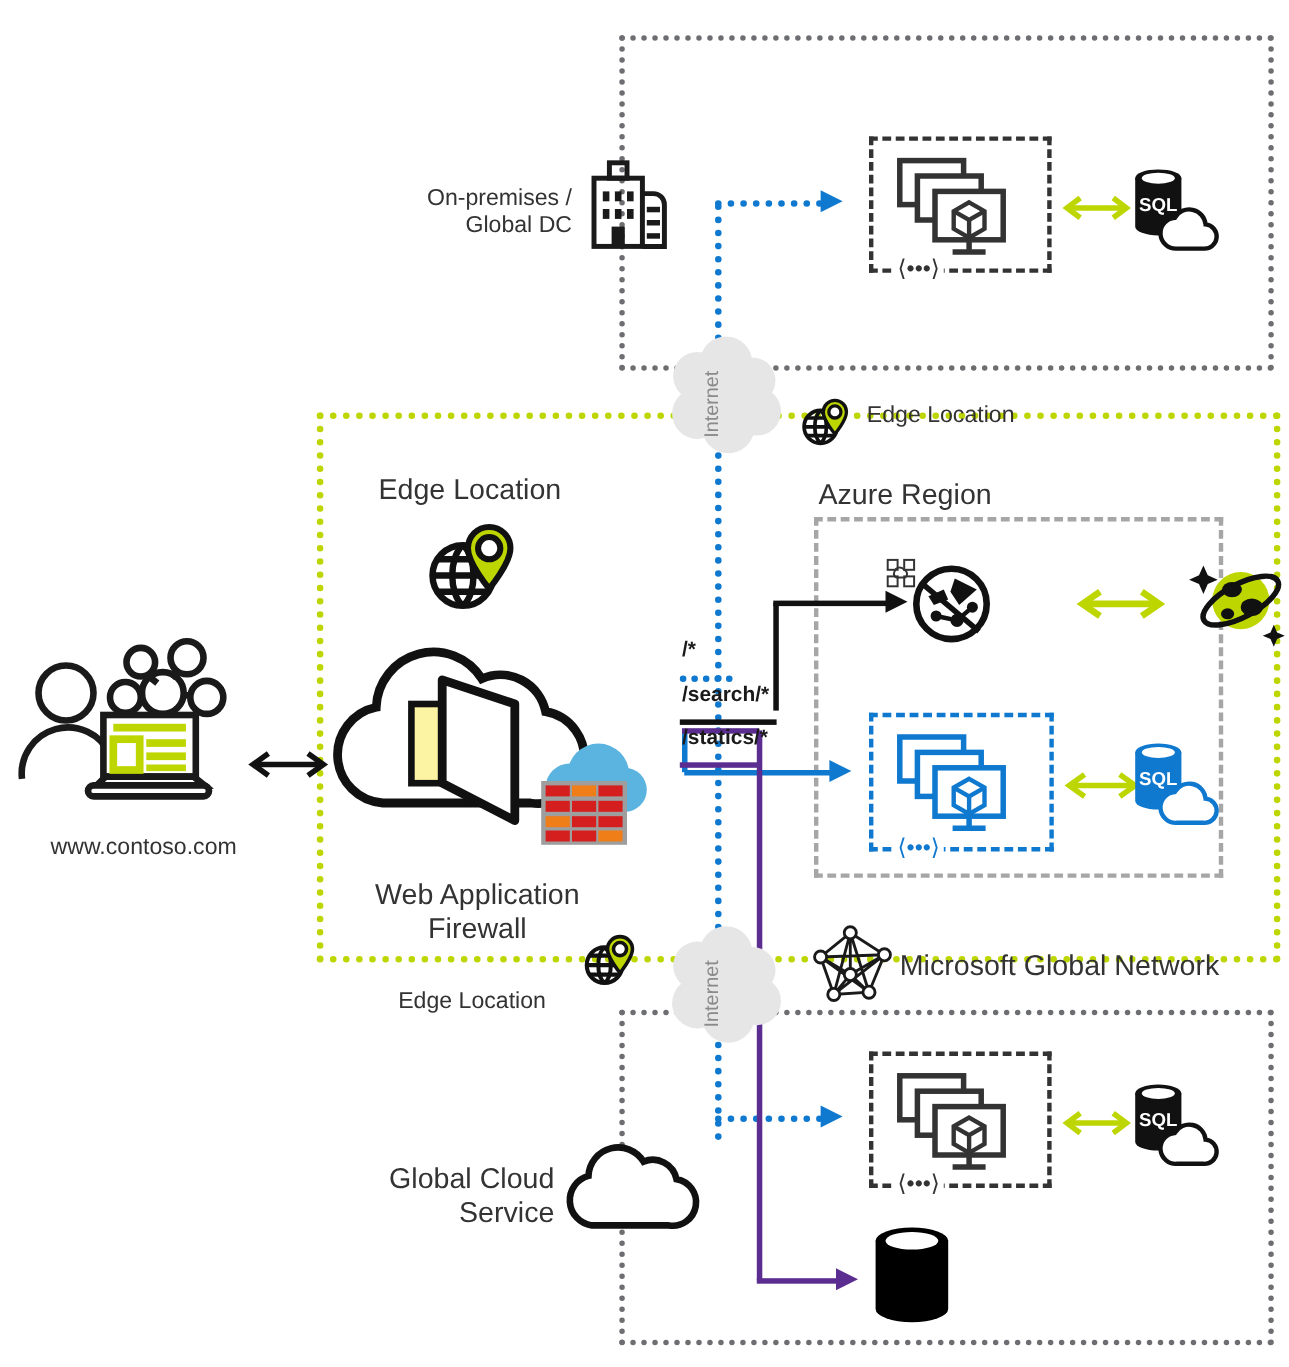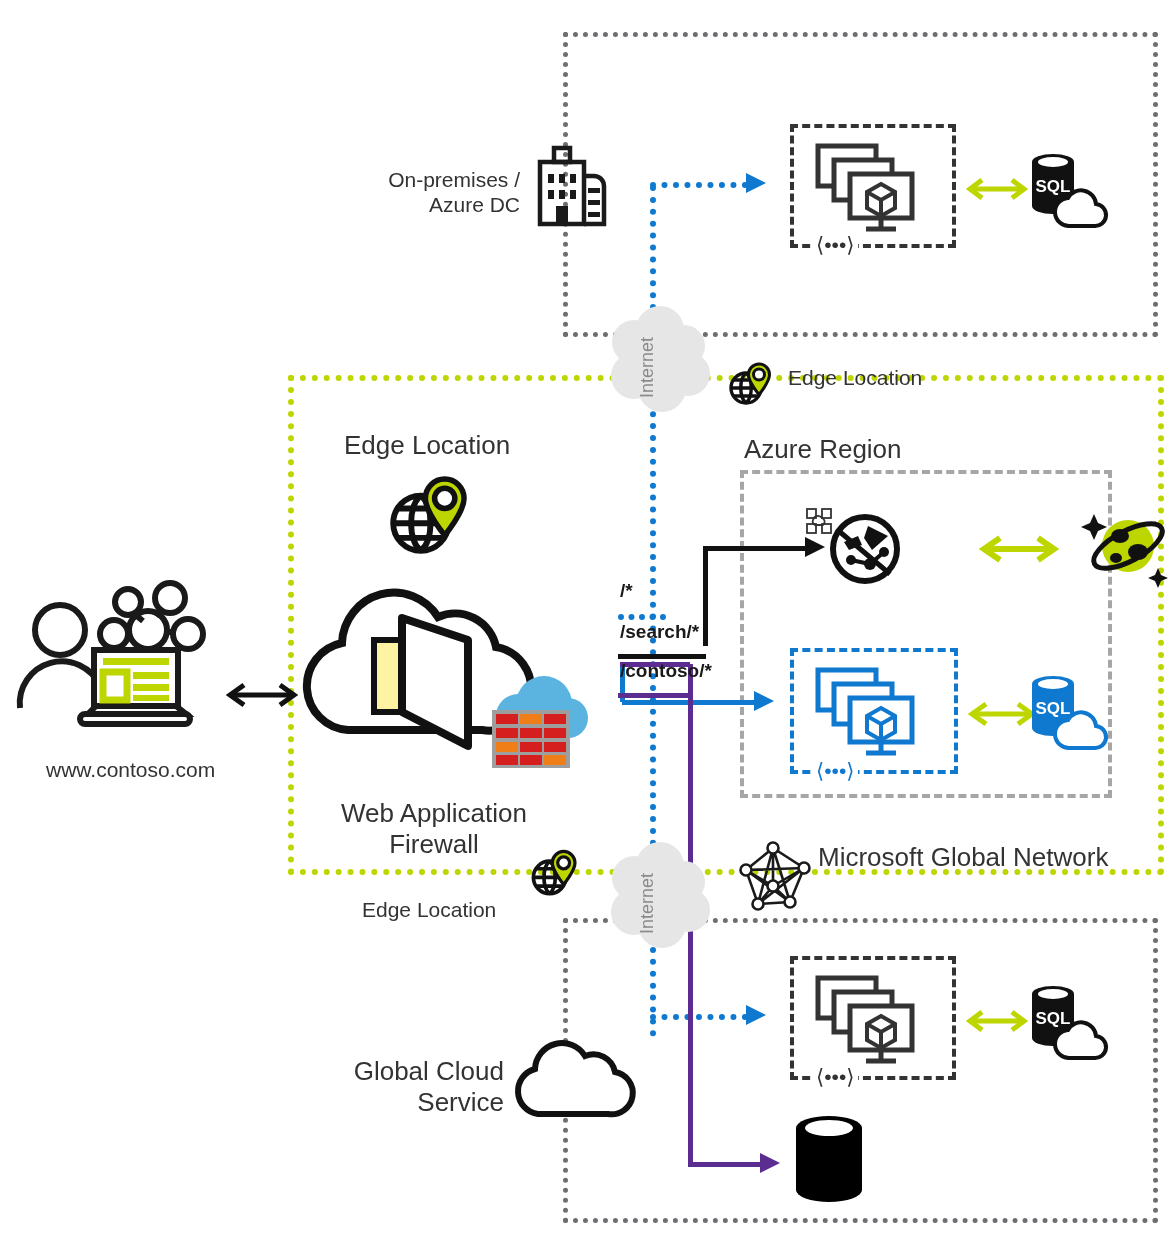--- a/index.html
+++ b/index.html
@@ -95,21 +95,21 @@
   <svg class="abs" style="left:758px;top:1150px;" width="26" height="26" viewBox="0 0 26 26">
     <polygon points="2,3 22,13 2,23" fill="#5c2d91"></polygon>
   </svg>
 
   <div class="rule-blue" style="left:618px;top:614px;width:48px;"></div>
   <div class="rule-black" style="left:618px;top:654px;width:88px;"></div>
   <div class="rule-purple" style="left:618px;top:693px;width:72px;"></div>
 
   <div class="lbl lbl-18b" style="left:620px;top:580px;">/*</div>
   <div class="lbl lbl-18b" style="left:620px;top:621px;">/search/*</div>
-  <div class="lbl lbl-18b" style="left:620px;top:660px;">/contoso/*</div>
+  <div class="lbl lbl-18b" style="left:620px;top:660px;">/statics/*</div>
 
   <svg class="cloud-internet" style="left:596px;top:300px;" width="120" height="120" viewBox="0 0 120 120">
     <g fill="#e6e6e6">
       <circle cx="38" cy="42" r="22"></circle>
         <circle cx="64" cy="30" r="24"></circle>
       <circle cx="88" cy="46" r="21"></circle>
         <circle cx="92" cy="74" r="22"></circle>
       <circle cx="66" cy="88" r="24"></circle>
         <circle cx="38" cy="76" r="23"></circle>
       <circle cx="60" cy="58" r="32"></circle>
@@ -125,21 +125,21 @@
         <circle cx="92" cy="74" r="22"></circle>
       <circle cx="66" cy="88" r="24"></circle>
         <circle cx="38" cy="76" r="23"></circle>
       <circle cx="60" cy="58" r="32"></circle>
     </g>
   </svg>
   <div class="internet-lbl" style="left:637px;top:934px;">Internet</div>
 
   <div class="lbl lbl-24 lbl-right" style="left:300px;top:168px;width:220px;">
     <div>On-premises /</div>
-    <div>Azure DC</div>
+    <div>Global DC</div>
   </div>
 
   <svg class="abs" style="left:532px;top:140px;" width="78" height="90" viewBox="0 0 78 90">
     <g fill="none" stroke="#1a1a1a" stroke-width="4.5">
       <rect x="8" y="22" width="44" height="62"></rect>
       <rect x="22" y="8" width="16" height="14"></rect>
       <path d="M52 36 h10 a10 10 0 0 1 10 10 v38 h-20"></path>
     </g>
     <g fill="#1a1a1a">
       <rect x="16" y="34" width="6" height="9"></rect>
@@ -304,21 +304,21 @@
     </g>
     <g fill="#ffffff" stroke="#1a1a1a" stroke-width="2.6">
       <circle cx="41" cy="8" r="5.5"></circle>
         <circle cx="14" cy="30" r="5.5"></circle>
         <circle cx="72" cy="28" r="5.5"></circle>
       <circle cx="26" cy="64" r="5.5"></circle>
         <circle cx="58" cy="62" r="5.5"></circle>
         <circle cx="41" cy="46" r="5.5"></circle>
     </g>
   </svg>
-  <div class="lbl lbl-26" style="left:818px;top:842px;">Microsoft Global Network</div>
+  <div class="lbl lbl-26" style="left:818px;top:862px;">Microsoft Global Network</div>
 
   <div class="lbl lbl-26" style="left:744px;top:434px;">Azure Region</div>
 
   <svg class="abs" style="left:806px;top:508px;" width="26" height="26" viewBox="0 0 26 26">
     <g fill="none" stroke="#333333" stroke-width="1.8">
       <rect x="1" y="1" width="9" height="9"></rect>
         <rect x="16" y="1" width="9" height="9"></rect>
       <rect x="1" y="16" width="9" height="9"></rect>
         <rect x="16" y="16" width="9" height="9"></rect>
       <path d="M7 12 a5 5 0 0 1 9 -2 a4 4 0 0 1 1 7 h-8 a4 4 0 0 1 -2 -5 z"></path>

